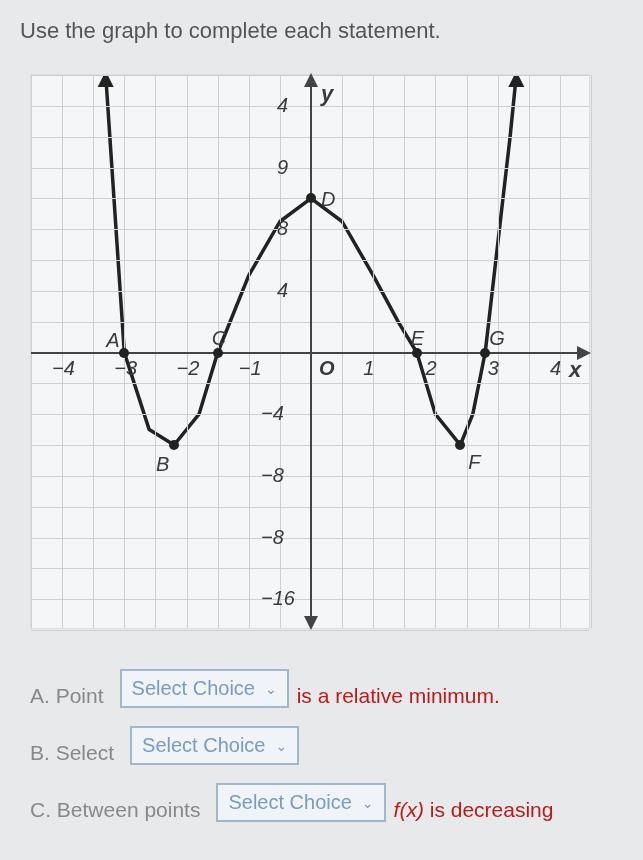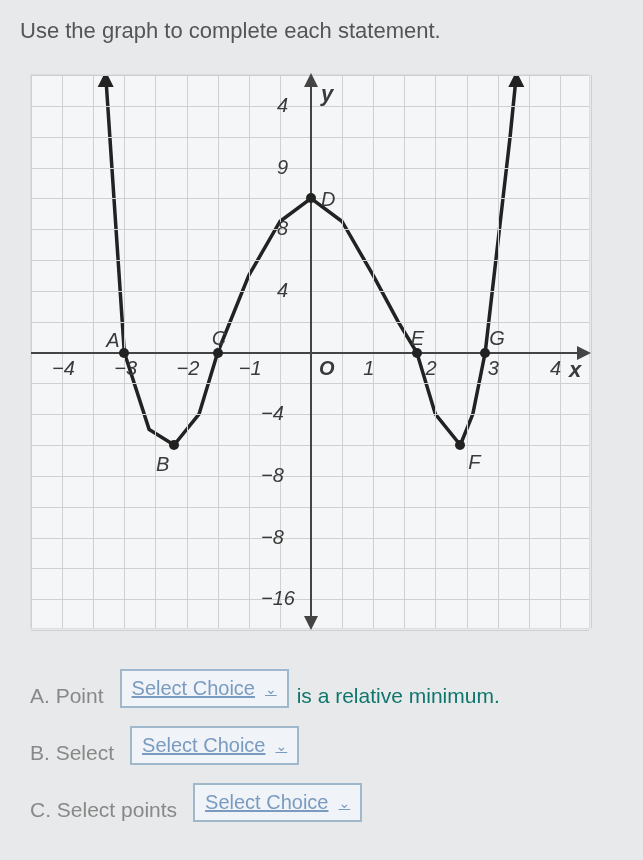--- a/index.html
+++ b/index.html
@@ -89,27 +89,26 @@
     .select-box {
       border: 2px solid #a0b8cc;
       background: #f0f4f8;
       color: #7a9bc0;
       padding: 6px 10px;
       font-size: 20px;
       display: inline-flex;
       align-items: center;
       margin: 0 8px;
       cursor: pointer;
-      text-decoration: underline;
     }
     .select-box .chev {
       margin-left: 10px;
       font-size: 14px;
     }
-    .tail { color: #0f766e; }
+    .tail { color: #b91c1c; }
     .fx { font-style: italic; }
   </style>
 </head>
 <body>
 
 <div class="prompt">Use the graph to complete each statement.</div>
 
 <div class="graph-container" id="graph">
   <svg class="curve" id="curve-svg" width="560" height="555">
       <path d="M74.7 0.0 L93.3 277.5 L118.2 354.6 L143.1 370.0 L168.0 339.2 L186.7 277.5 L217.8 200.4 L248.9 146.5 L280.0 123.3 L311.1 146.5 L342.2 200.4 L367.1 246.7 L385.8 277.5 L404.4 339.2 L429.3 370.0 L441.8 339.2 L454.2 277.5 L479.1 61.7 L485.3 0.0" stroke="#222" stroke-width="3.5" fill="none" stroke-linejoin="round"></path>
@@ -204,19 +203,22 @@
     <span class="tail">is a relative minimum.</span>
   </div>
   <div class="statement">
     <span class="lbl">B. Select</span>
     <span class="select-box">
       <span>Select Choice</span>
       <span class="chev">⌄</span>
     </span>
   </div>
   <div class="statement">
-    <span class="lbl">C. Select points</span>
+    <span class="lbl">C. Between points</span>
     <span class="select-box">
       <span>Select Choice</span>
       <span class="chev">⌄</span>
     </span>
+    <span class="tail">
+      <span class="fx">f(x)</span><span> is decreasing</span>
+    </span>
   </div>
 </div>
 
 </body></html>

